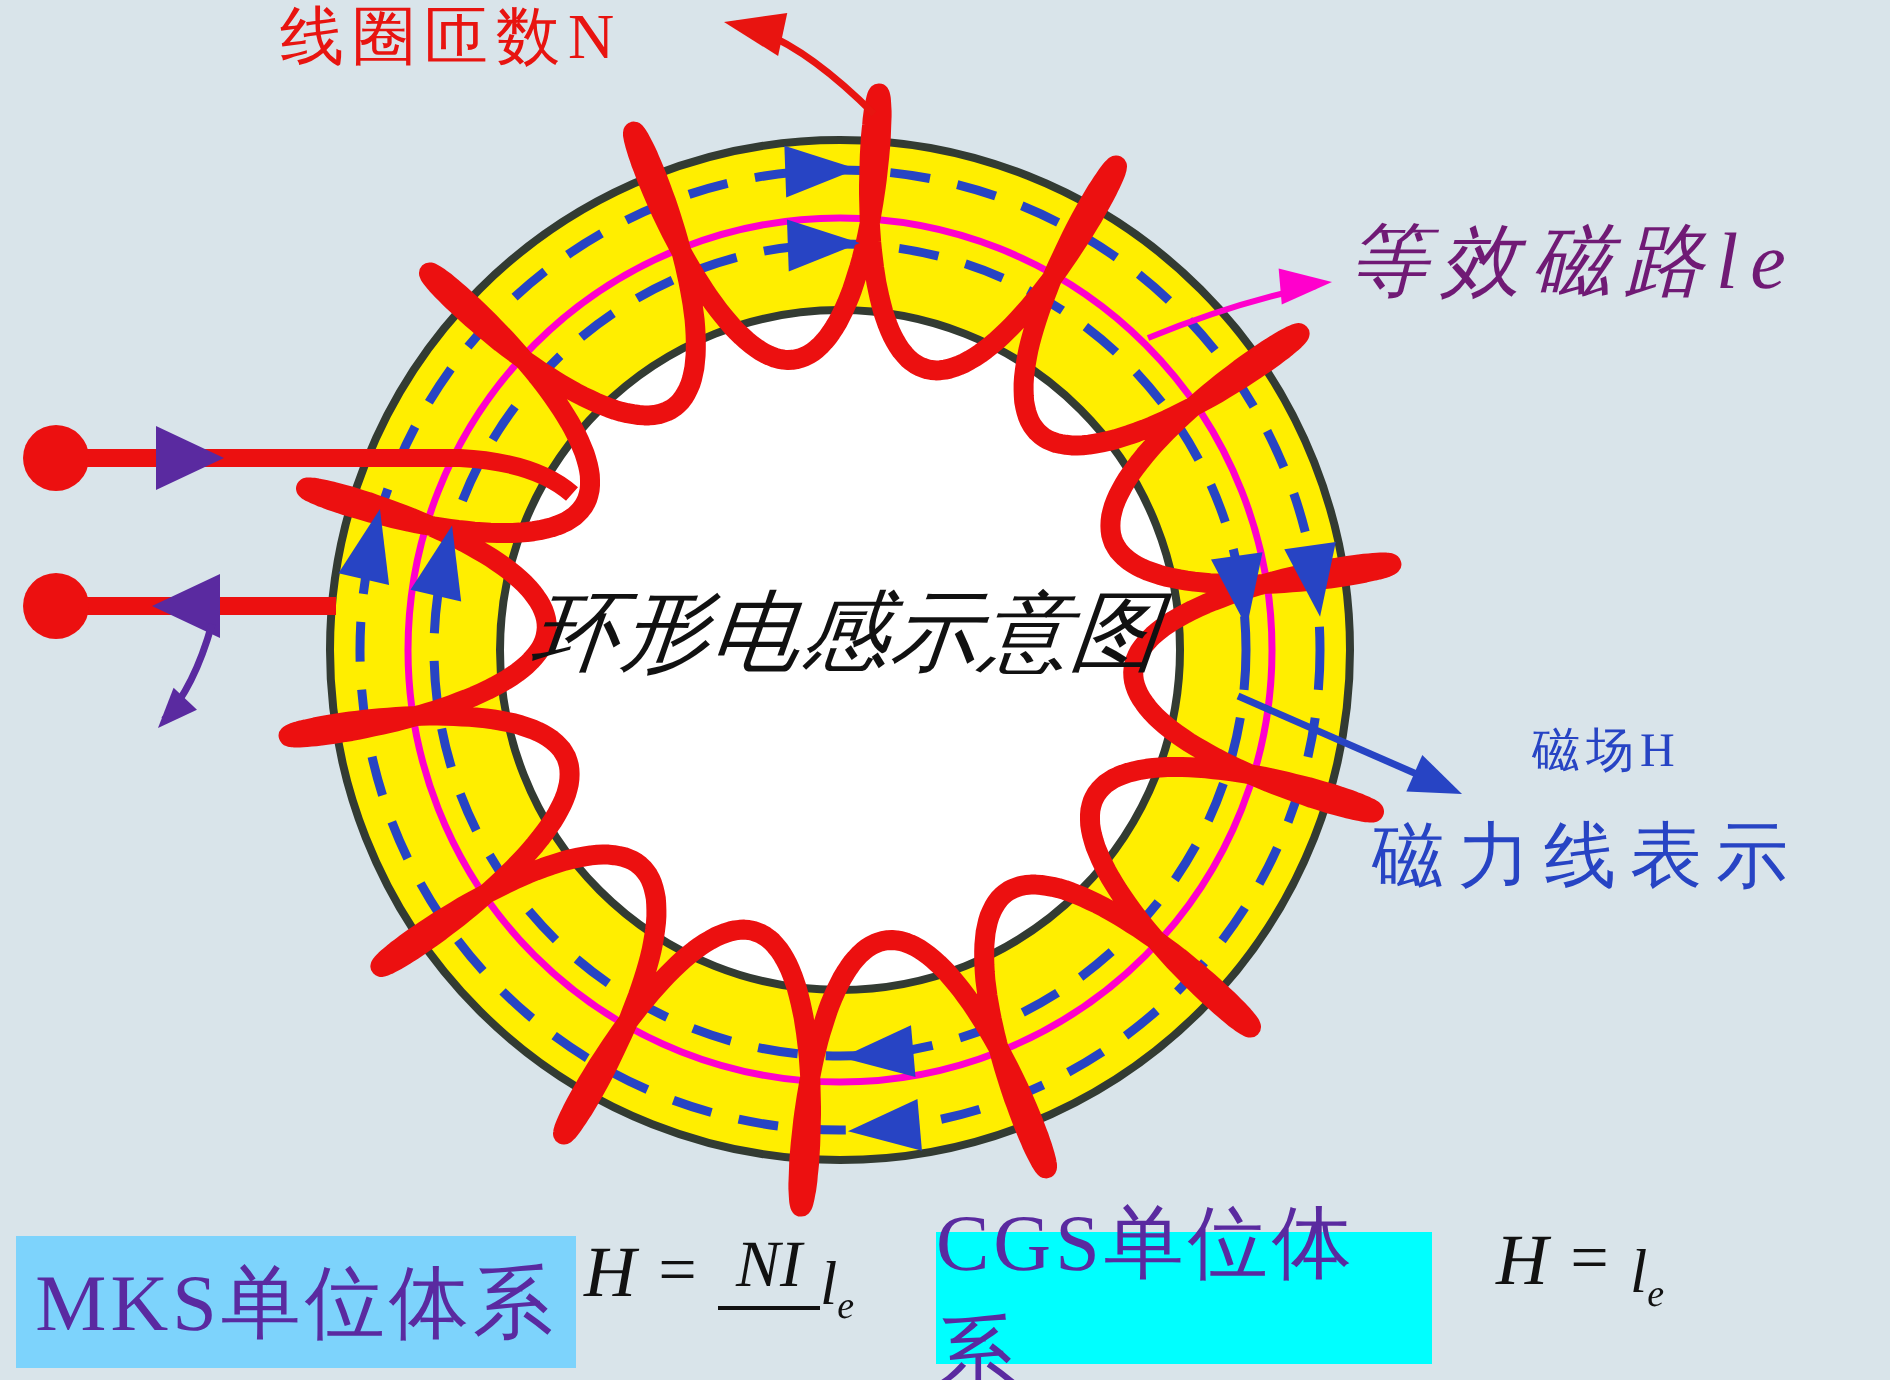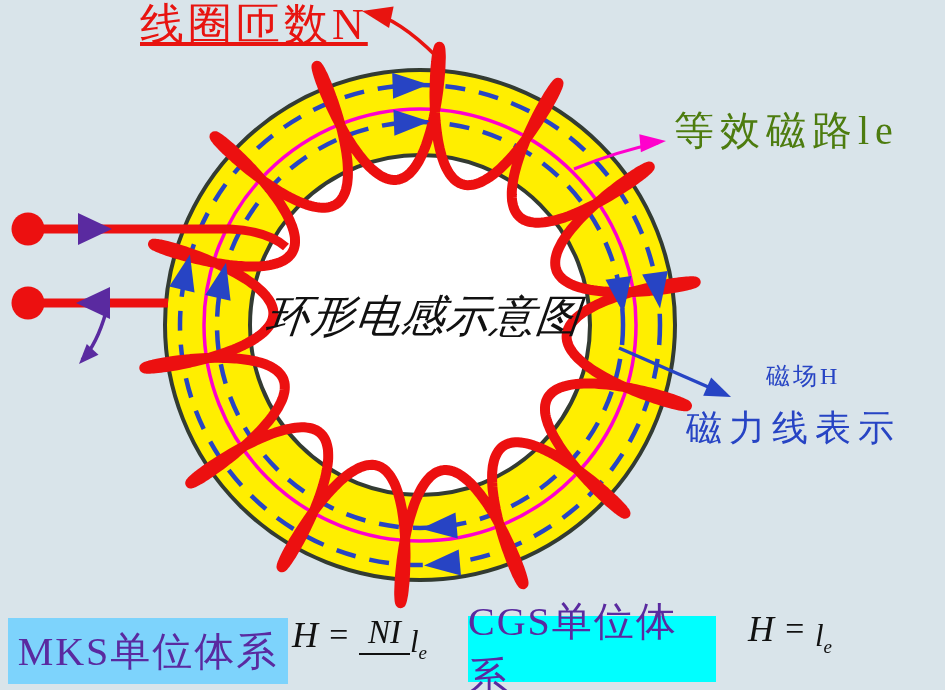--- a/index.html
+++ b/index.html
@@ -1,20 +1,20 @@
 <!DOCTYPE html>
 <html><head>
 <meta charset="utf-8">
 <style>
   html,body{margin:0;padding:0;}
   #stage{position:relative;width:945px;height:690px;overflow:hidden;
          font-family:"Liberation Serif",serif;}
   #stage svg{position:absolute;left:0;top:0;}
   .lbl{position:absolute;white-space:nowrap;line-height:1.05;}
-  .lbl-coil{left:140px;top:2px;font-size:44px;letter-spacing:4px;text-decoration:underline;}
+  .lbl-coil{left:140px;top:2px;font-size:32px;letter-spacing:4px;}
   .lbl-path{left:674px;top:110px;font-size:40px;letter-spacing:6px;}
   .lbl-title{left:266px;top:294px;font-size:44px;font-style:italic;
              transform:skewX(-6deg);letter-spacing:1px;}
   .lbl-current{left:18px;top:366px;font-size:38px;letter-spacing:2px;}
   .lbl-field1{left:766px;top:364px;font-size:24px;letter-spacing:3px;text-align:center;}
   .lbl-field2{left:686px;top:410px;font-size:36px;letter-spacing:7px;}
   .unitbox{position:absolute;display:flex;align-items:center;justify-content:center;
            font-size:40px;letter-spacing:2px;}
   .box-mks{left:8px;top:618px;width:280px;height:66px;}
   .box-cgs{left:468px;top:616px;width:248px;height:66px;}
@@ -66,21 +66,21 @@
         <path d="M 437 57 Q 398 18 368 12" fill="none" stroke="#e81410" stroke-width="3.5"></path>
         <polygon points="362,11 393.6314566210095,6.477727116460924 389.0573994230188,27.996974332604644" fill="#e81410"></polygon>
         <path d="M 574 169 Q 618 151 658 143" fill="none" stroke="#ff00cc" stroke-width="3"></path>
         <polygon points="666,141 640.8833395343435,152.23180159426482 639.3145361648857,134.3002970286134" fill="#ff00cc"></polygon>
         <line x1="619" y1="348" x2="722" y2="393" stroke="#2744c4" stroke-width="3.5"></line>
         <polygon points="731,397 703.1689473767343,395.80312495179487 711.1439287552392,377.46192346409237" fill="#2744c4"></polygon>
       </g>
   </svg>
 
   <div class="lbl lbl-coil" style="color: rgb(232, 20, 16);">线圈匝数N</div>
-  <div class="lbl lbl-path" style="color: #4d7c0f;">等效磁路le</div>
+  <div class="lbl lbl-path" style="color: #701a75; font-style: italic;">等效磁路le</div>
   <div class="lbl lbl-title" style="color: rgb(17, 17, 17);">环形电感示意图</div>
   <div class="lbl lbl-field1" style="color: rgb(39, 68, 196);">磁场H</div>
   <div class="lbl lbl-field2" style="color: rgb(39, 68, 196);">磁力线表示</div>
 
   <div class="unitbox box-mks" style="background: #7dd3fc; color: rgb(90, 42, 160);">MKS单位体系</div>
   <div class="unitbox box-cgs" style="background: rgb(0, 255, 255); color: rgb(90, 42, 160);">CGS单位体系</div>
 
   <div class="formula f-mks">
     <span class="flhs">H</span>
     <span class="feq">=</span>

